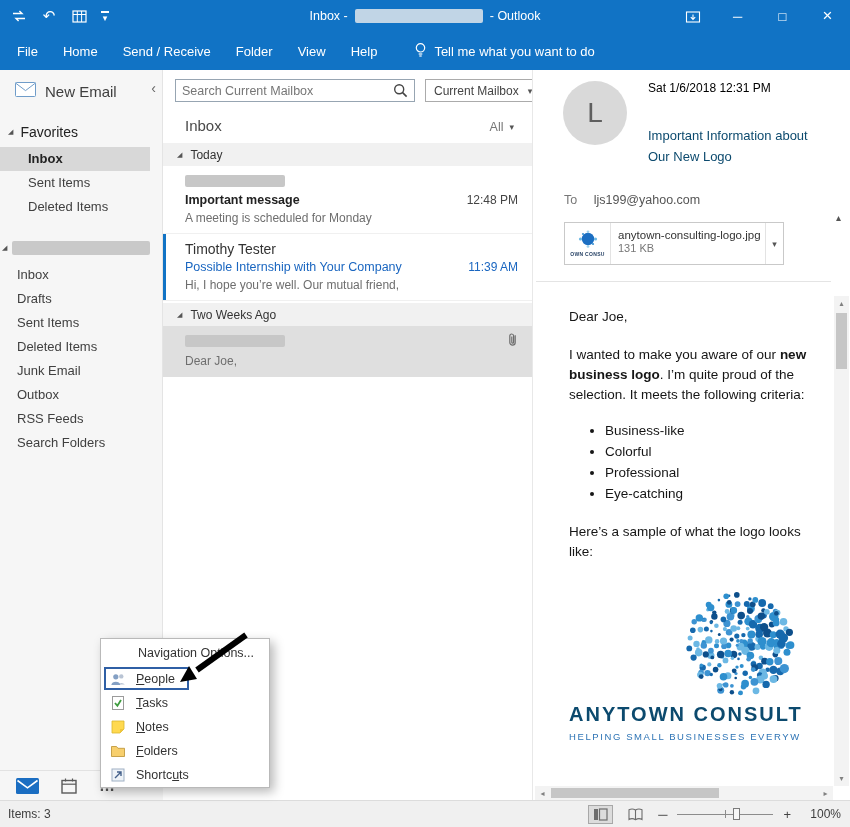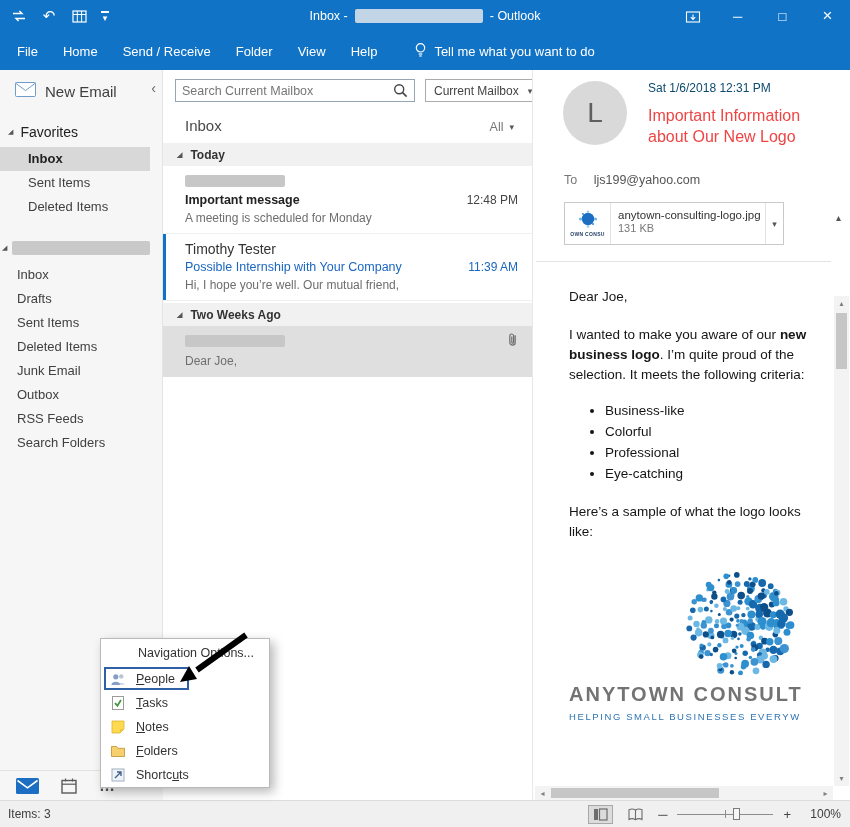--- a/index.html
+++ b/index.html
@@ -47,62 +47,62 @@
 .search-row{display:flex;align-items:center;gap:10px;padding:9px 8px 5px 12px}
 .search-box{flex:0 0 240px;height:23px;border:1px solid #97a5b2;display:flex;align-items:center;background:#fff}
 .search-box input{flex:1;border:0;outline:none;font-size:12.5px;padding:0 6px;font-family:inherit;color:#333;background:transparent}
 .search-box input::placeholder{color:#767676}
 .search-mag{padding-right:6px;display:flex;cursor:pointer}
 .scope-dd{height:23px;border:1px solid #ababab;display:flex;align-items:center;gap:9px;padding:0 8px;font-size:12px;color:#444;cursor:pointer;white-space:nowrap}
 .dd-caret{font-size:9px;color:#555}
 .list-head{display:flex;align-items:baseline;padding:10px 18px 7px 22px}
 .list-title{font-size:15px;color:#4a4a4a}
 .list-filter{margin-left:auto;font-size:12.5px;color:#777;display:flex;gap:6px;align-items:center;cursor:pointer}
-.group-head{height:23px;background:#f1f1f1;display:flex;align-items:center;gap:8px;padding-left:14px;font-size:12px;font-weight:bold;color:#333;margin-top:2px;cursor:pointer}
+.group-head{height:23px;background:#f1f1f1;display:flex;align-items:center;gap:8px;padding-left:14px;font-size:12px;font-weight:normal;color:#333;margin-top:2px;cursor:pointer}
 .msg{position:relative;padding:6px 14px 8px 22px;border-bottom:1px solid #f0f0f0;cursor:pointer}
 .msg.unread:before{content:"";position:absolute;left:0;top:0;bottom:0;width:3px;background:#1173c5}
 .msg.selected{background:#dfdfdf;border-bottom-color:#dfdfdf}
 .msg-line{display:flex;align-items:flex-start}
 .redact-sender{width:100px;height:12px;margin:3px 0}
 .msg-sender{font-size:14px;color:#333;margin-top:1px}
 .msg-subject{flex:1;font-size:12.5px;color:#333;white-space:nowrap;overflow:hidden;text-overflow:ellipsis;margin-top:3px}
 .msg.unread .msg-subject,.msg.unread .msg-time{color:#1a66c0}
 .msg-bold .msg-subject{font-weight:bold;color:#222}
 .msg-time{font-size:12px;color:#444;margin-left:8px;margin-top:3px;white-space:nowrap}
 .msg-preview{font-size:12px;color:#6e6e6e;white-space:nowrap;overflow:hidden;margin-top:4px}
 .clip{display:flex;margin-left:auto}
 
 
 .read-pane{position:absolute;top:70px;left:532px;width:318px;height:730px;background:#fff;border-left:1px solid #e8e8e8;overflow:hidden}
 .respond-bar{display:flex;gap:22px;padding:14px 0 0 32px}
 .respond{display:flex;align-items:center;gap:6px;font-size:13px;color:#444;cursor:pointer;white-space:nowrap}
 .msg-head{display:flex;padding:11px 0 0 30px}
 .avatar{width:64px;height:64px;border-radius:50%;background:#d9d9d9;display:flex;align-items:center;justify-content:center;font-size:28px;color:#5f5f5f;cursor:pointer;flex:0 0 auto}
 .head-right{margin-left:21px;min-width:0}
-.read-date{font-size:12px;color:#0c4a6e}
-.read-subject{margin-top:10px;width:180px;font-size:16px;line-height:21px;color:#ef4444}
+.read-date{font-size:12px;color:#000000}
+.read-subject{margin-top:30px;width:180px;font-size:13px;line-height:21px;color:#0c4a6e}
 .to-line{margin:26px 0 0 31px;font-size:12.5px}
 .to-label{color:#777}
 .to-value{color:#555;margin-left:13px;cursor:pointer}
 .head-collapse{position:absolute;top:142px;right:9px;font-size:10px;color:#555;cursor:pointer}
 .attach-card{margin:15px 0 0 31px;width:220px;height:43px;border:1px solid #c9c9c9;display:flex;align-items:stretch;background:#fff;cursor:pointer}
 .attach-thumb{width:46px;border-right:1px solid #e3e3e3;display:flex;flex-direction:column;align-items:center;justify-content:center;background:#fff}
 .attach-thumb .cap{font-size:5px;font-weight:bold;color:#1e3a5f;letter-spacing:.3px;margin-top:1px}
 .attach-info{flex:1;padding:6px 2px 0 7px;overflow:hidden}
 .attach-name{font-size:11.5px;color:#333;white-space:nowrap}
 .attach-size{font-size:11px;color:#777;margin-top:1px}
 .attach-dd{width:18px;display:flex;align-items:center;justify-content:center;border-left:1px solid #e3e3e3;color:#555;font-size:9px;cursor:pointer}
 .head-divider{margin:16px 19px 0 3px;border-top:1px solid #e4e4e4}
 .mail-body{padding:25px 18px 0 36px;font-size:13.5px;line-height:20px;color:#161616;width:302px}
 .body-p{margin-top:18px}
 .bullets{margin:16px 0 0 36px}
 .bullets li{margin-bottom:1px}
 .logo-block{margin-top:23px}
 .logo-dots-svg{display:block;margin-left:96px}
-.logo-name{margin-top:1px;font-size:20px;font-weight:bold;color:#737373;letter-spacing:2px;white-space:nowrap;overflow:hidden;width:264px}
+.logo-name{margin-top:1px;font-size:20px;font-weight:bold;color:#0c4a6e;letter-spacing:2px;white-space:nowrap;overflow:hidden;width:264px}
 .logo-tagline{margin-top:3px;font-size:9.5px;color:#2e74b5;letter-spacing:1.6px;white-space:nowrap;overflow:hidden;width:264px}
 
 
 .vscroll{position:absolute;top:226px;right:1px;width:15px;height:490px;background:#f3f3f3;display:flex;flex-direction:column;align-items:center;z-index:3}
 .vs-arrow{height:15px;display:flex;align-items:center;justify-content:center;font-size:8px;color:#808080;width:100%;cursor:pointer}
 .vs-arrow.down{margin-top:auto}
 .vs-thumb{position:absolute;top:17px;left:2px;width:11px;height:56px;background:#c6c6c6;cursor:grab}
 .hscroll{position:absolute;top:716px;left:2px;width:298px;height:14px;background:#f3f3f3;display:flex;align-items:center;z-index:3}
 .hs-arrow{width:15px;display:flex;align-items:center;justify-content:center;font-size:8px;color:#808080;cursor:pointer}
 .hs-arrow.right{margin-left:auto}

